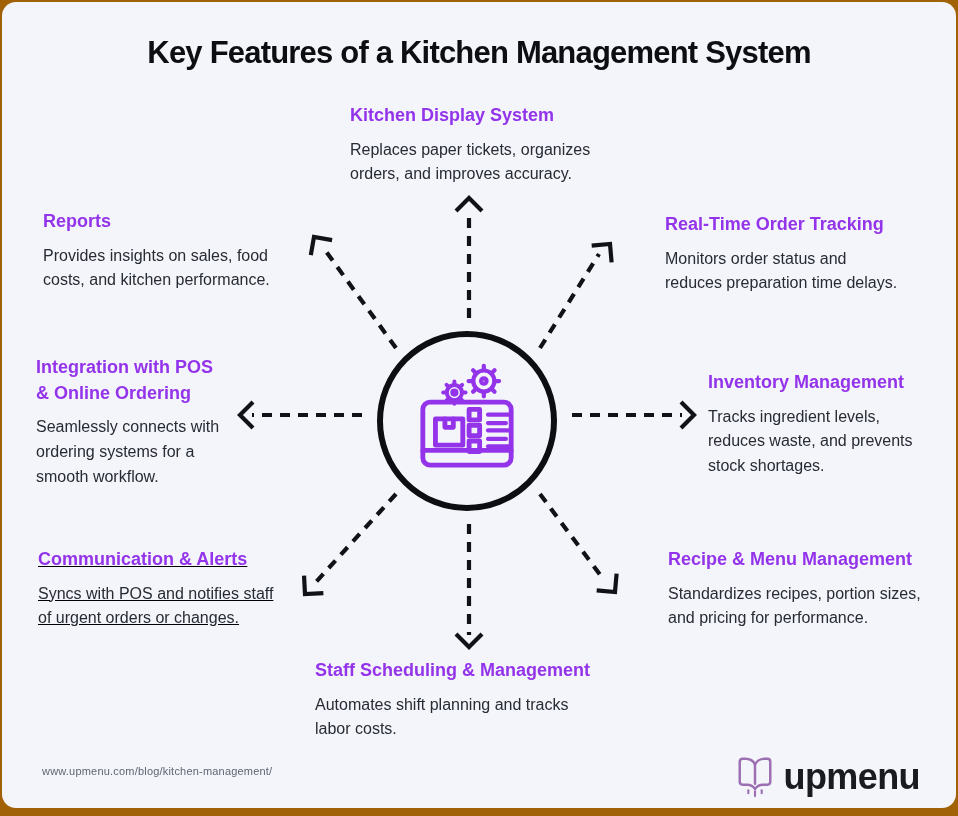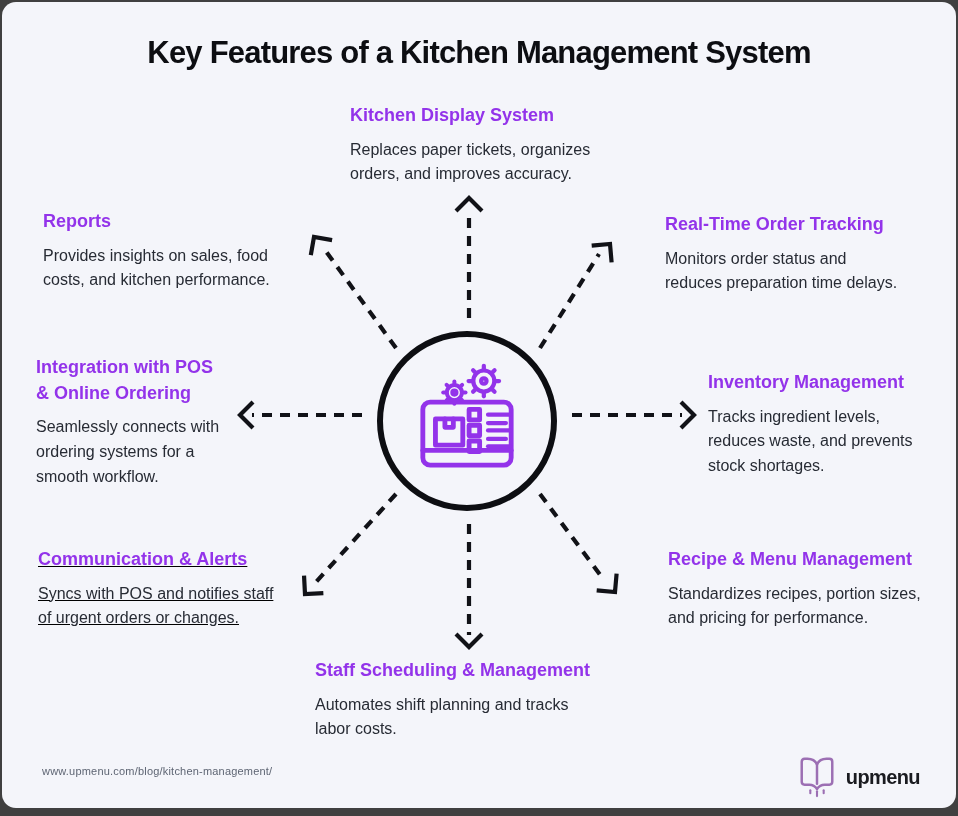--- a/index.html
+++ b/index.html
@@ -5,21 +5,21 @@
   * { margin: 0; padding: 0; box-sizing: border-box; }
   html, body { width: 958px; height: 816px; }
   body {
     font-family: "Liberation Sans", sans-serif;
     background: #0f1016;
     position: relative;
   }
   .frame {
     position: absolute;
     left: 0; top: 0; width: 958px; height: 816px;
-    background: #404040;
+    background: #a16207;
   }
   .card {
     position: absolute;
     left: 2px; top: 2px; width: 954px; height: 806px;
     background: #f4f5fa;
     border-radius: 14px;
     overflow: hidden;
   }
   .title {
     position: absolute;
@@ -78,21 +78,21 @@
     letter-spacing: 0.2px;
   }
   .logo {
     position: absolute;
     right: 36px; top: 751px;
     display: flex;
     align-items: center;
     gap: 8px;
   }
   .logo-text {
-    font-size: 20px;
+    font-size: 36px;
     font-weight: 600;
     color: #1a1b20;
     letter-spacing: -0.6px;
   }
 </style>
 </head>
 <body>
 
 <div class="frame">
   <div class="card">

